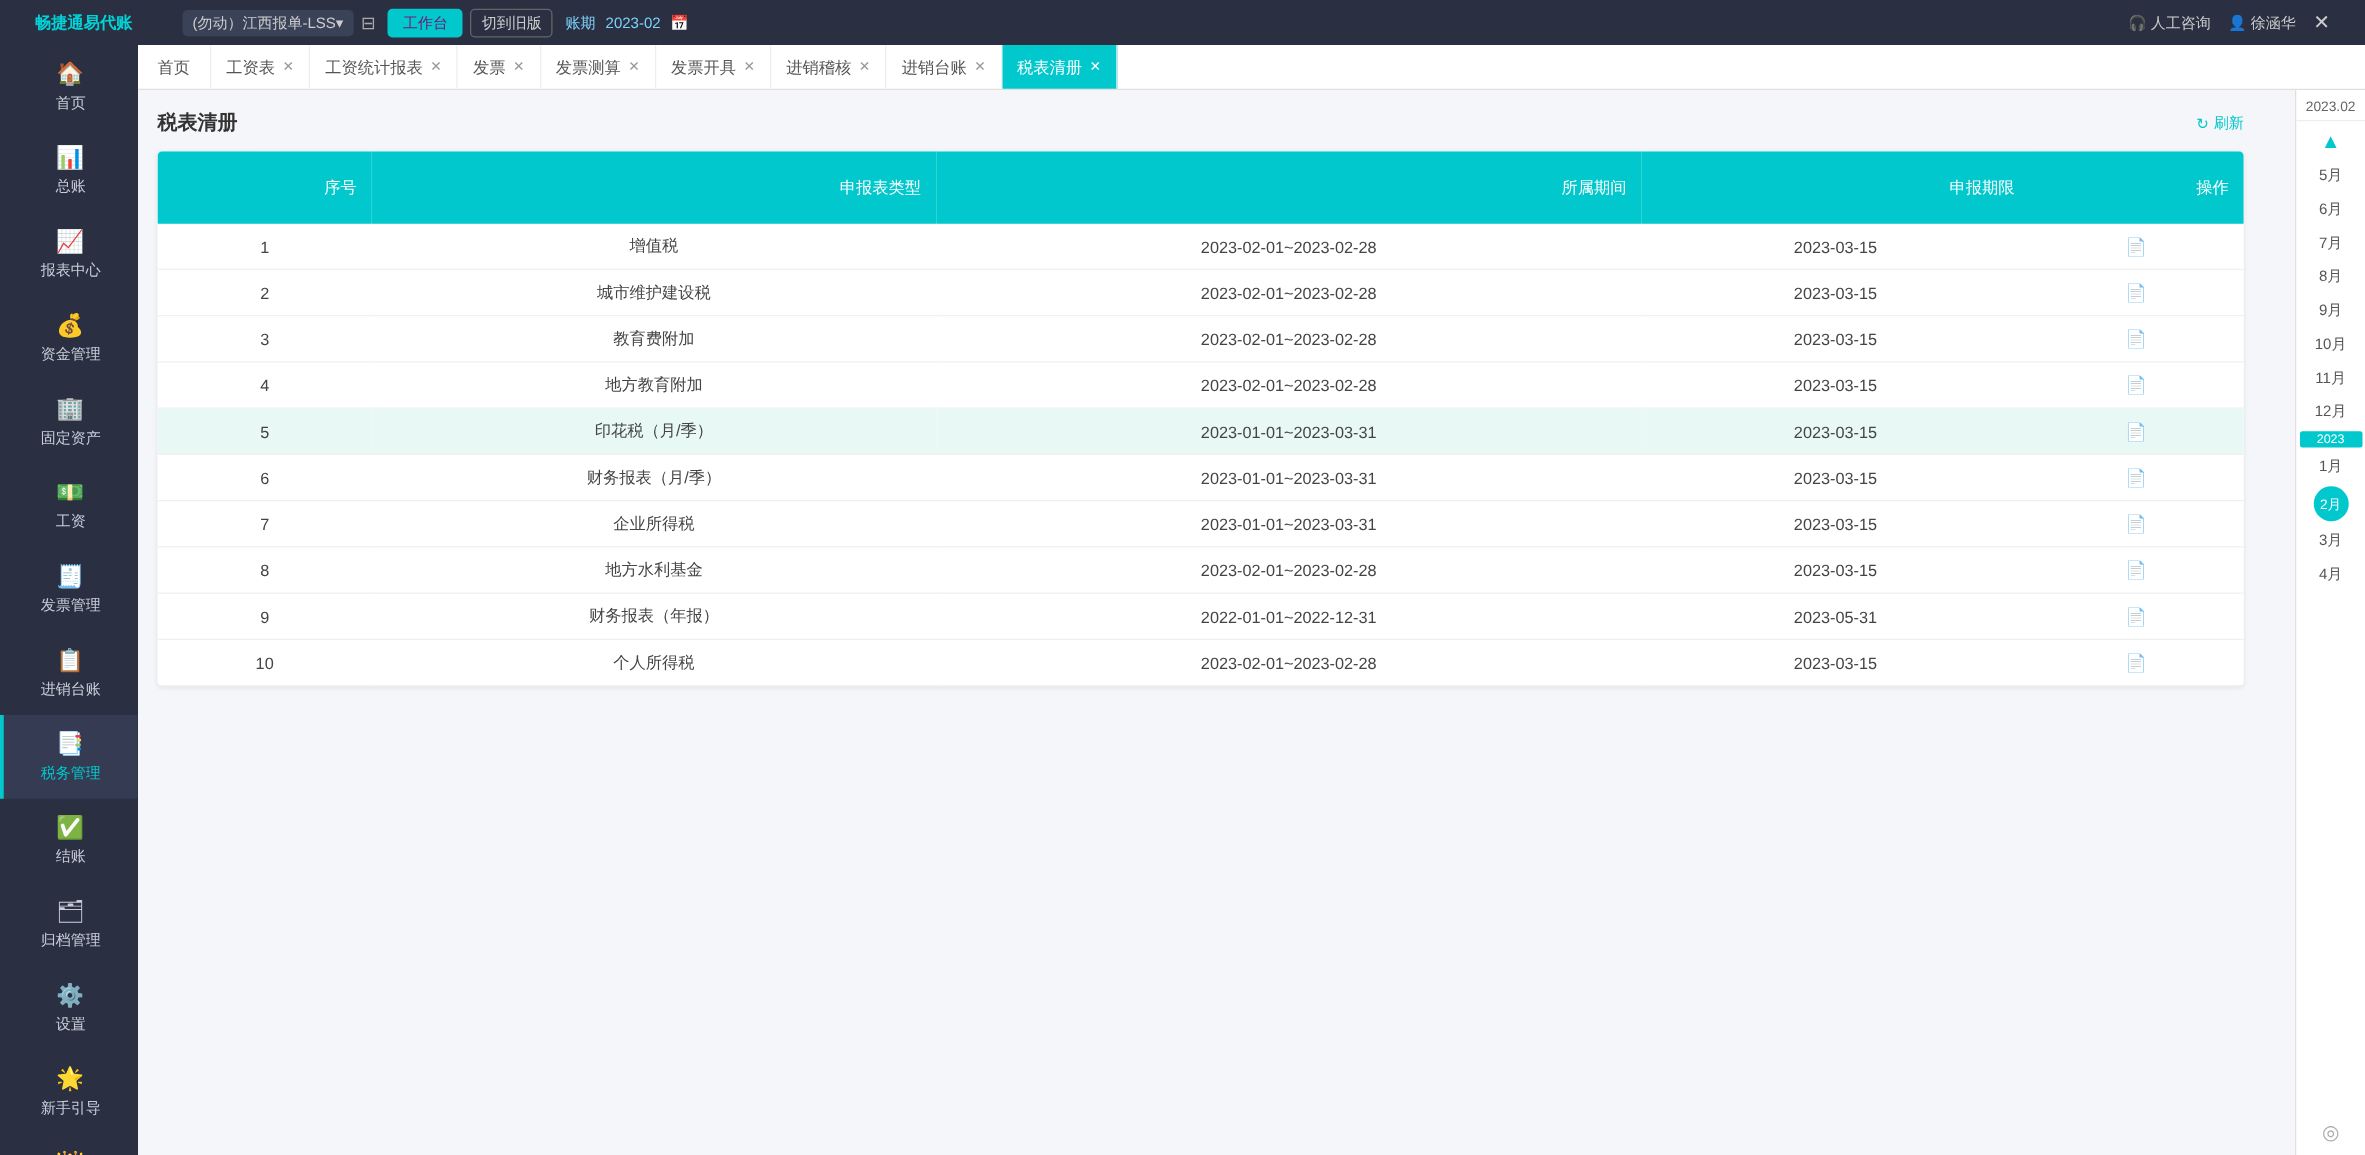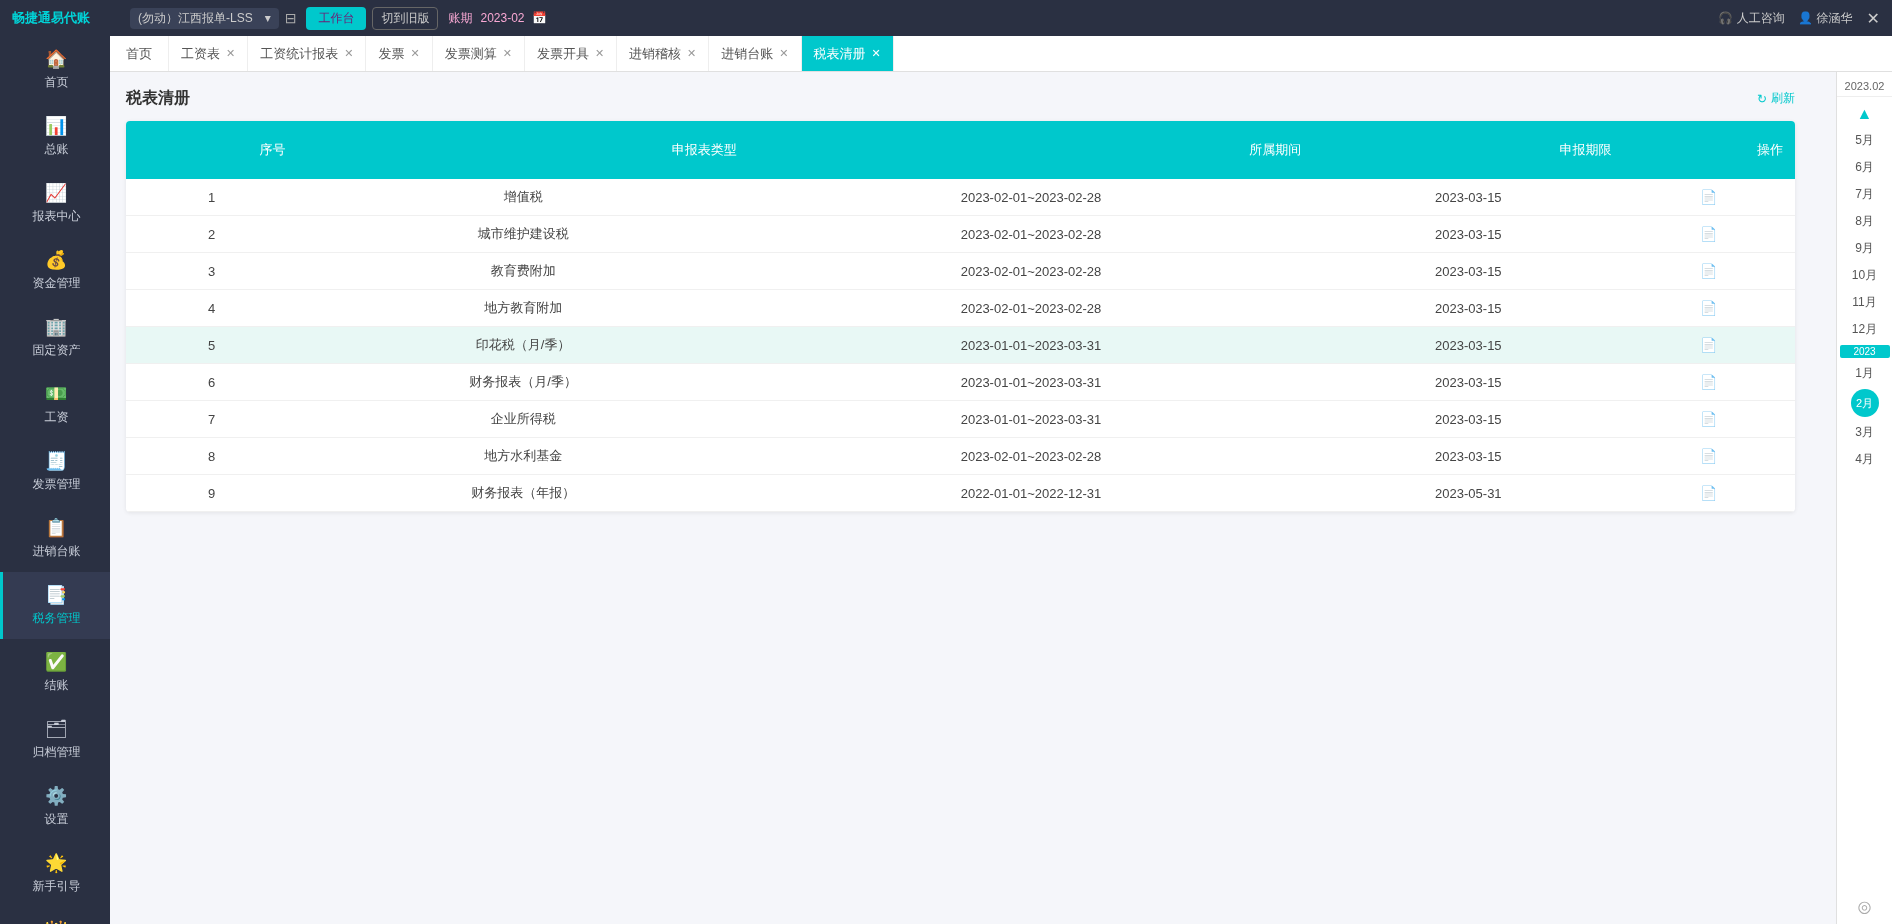--- a/index.html
+++ b/index.html
@@ -4,38 +4,38 @@
   <style>
     * { margin: 0; padding: 0; box-sizing: border-box; }
     body { font-family: "Microsoft YaHei", "PingFang SC", sans-serif; font-size: 13px; background: #f0f2f5; display: flex; flex-direction: column; height: 924px; overflow: hidden; }
 
     
     .top-header {
       height: 36px;
       background: #2a3042;
       display: flex;
       align-items: center;
-      padding: 0 12px;
+      padding: 0 28px;
       color: #fff;
       flex-shrink: 0;
       position: relative;
     }
     .top-header .logo-area {
       display: flex;
       align-items: center;
       gap: 6px;
       font-size: 13px;
       color: #00d4d8;
       font-weight: bold;
       min-width: 110px;
     }
     .top-header .company-selector {
       display: flex;
       align-items: center;
-      gap: 12px;
+      gap: 0;
       background: #3a4258;
       border-radius: 4px;
       padding: 2px 8px;
       font-size: 12px;
       color: #ccc;
       cursor: pointer;
       margin-left: 8px;
     }
     .top-header .icon-btn {
       background: none;
@@ -63,21 +63,21 @@
       padding: 2px 8px;
       cursor: pointer;
       font-size: 12px;
       margin-left: 6px;
     }
     .top-header .period-area {
       display: flex;
       align-items: center;
       gap: 4px;
       font-size: 12px;
-      color: #f9a8d4;
+      color: #7dd3fc;
       margin-left: 10px;
     }
     .top-header .right-area {
       margin-left: auto;
       display: flex;
       align-items: center;
       gap: 14px;
       font-size: 12px;
       color: #ccc;
     }
@@ -525,20 +525,29 @@
     </tr>
               <tr>
       <td>9</td>
       <td>财务报表（年报）</td>
       <td>2022-01-01~2022-12-31</td>
       <td>2023-05-31</td>
       <td>
         <span class="action-icon">📄</span>
       </td>
     </tr>
+              <tr>
+      <td>10</td>
+      <td>个人所得税</td>
+      <td>2023-02-01~2023-02-28</td>
+      <td>2023-03-15</td>
+      <td>
+        <span class="action-icon">📄</span>
+      </td>
+    </tr>
             </tbody>
         </table>
 
       </div>
 
       <div class="right-panel">
         <div class="rp-header">
           <span>2023.02</span>
         </div>
         <div class="rp-nav-btn">▲</div>

